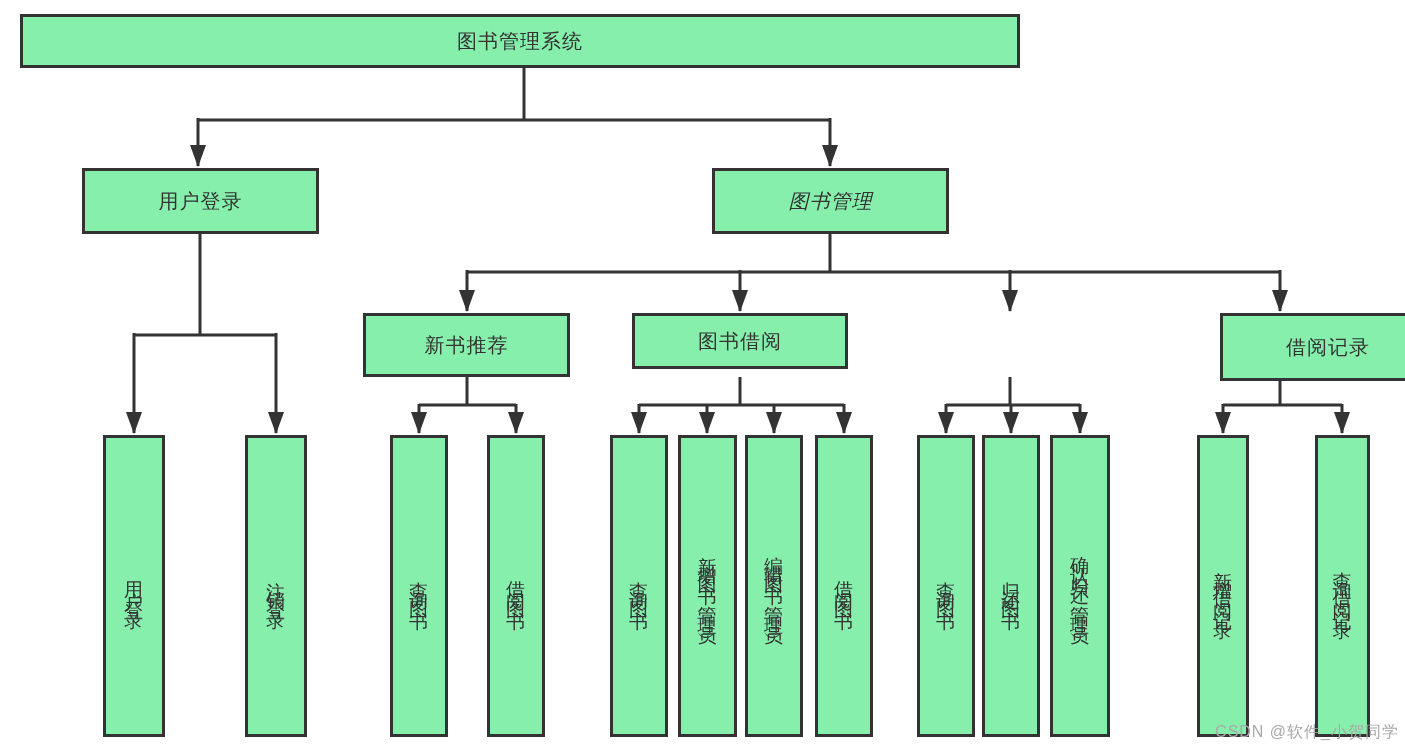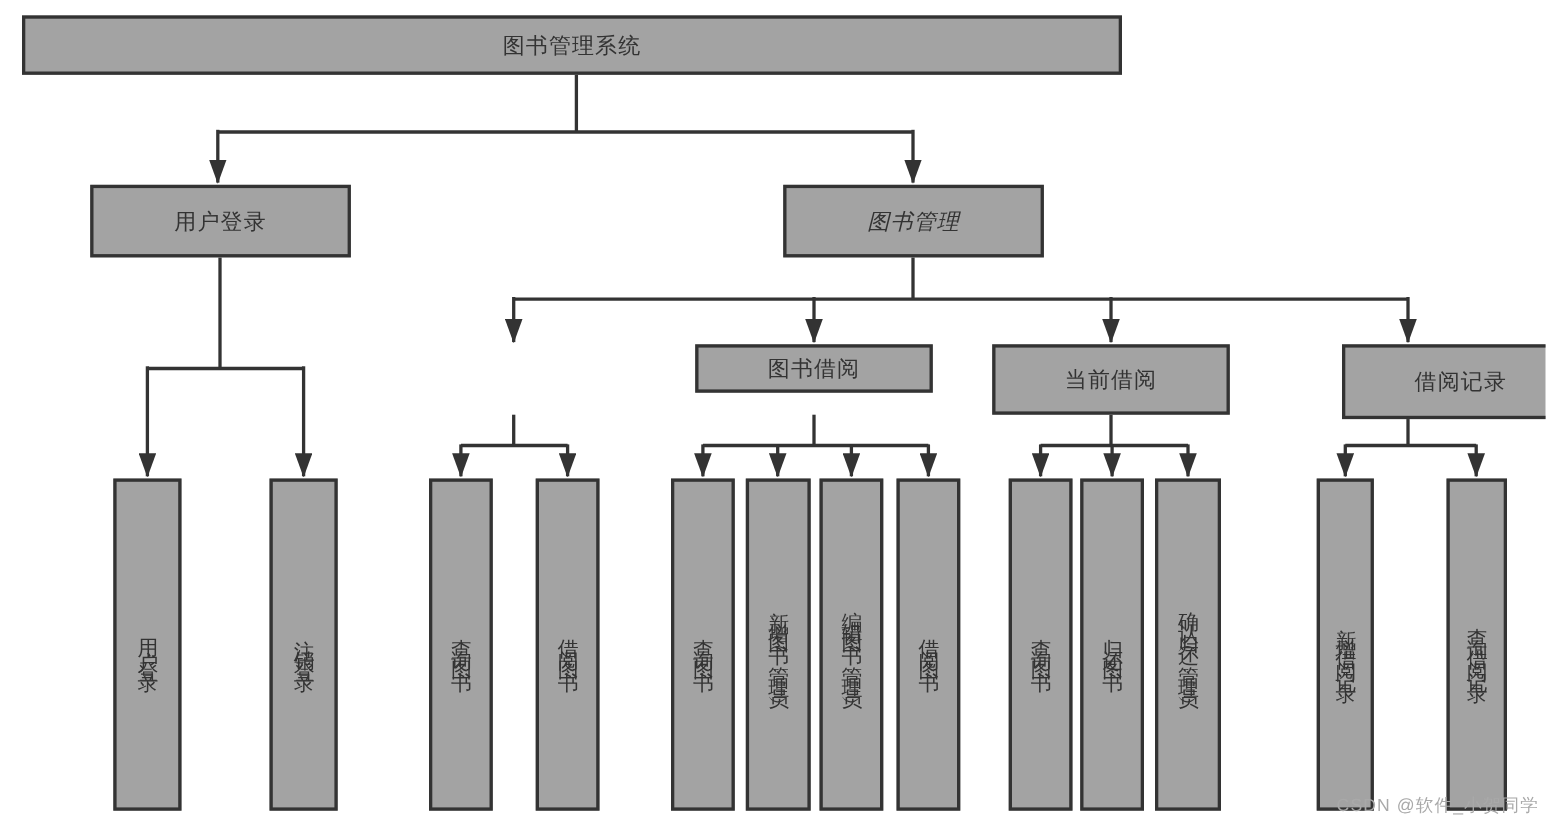--- a/index.html
+++ b/index.html
@@ -14,21 +14,21 @@
     position: relative;
     overflow: hidden;
     font-family: "Liberation Sans", "DejaVu Sans", sans-serif;
   }
   #stage { position: absolute; inset: 0; width: 1405px; height: 747px; }
   #connectors { position: absolute; left: 0; top: 0; width: 1405px; height: 747px; }
 
   .node {
     position: absolute;
     border: 3px solid var(--line);
-    background: #a3a3a3;
+    background: #86efac;
     display: flex;
     align-items: center;
     justify-content: center;
     color: var(--text);
   }
   .hnode { font-size: 20px; letter-spacing: 1px; }
   .vnode span {
     writing-mode: vertical-rl;
     font-size: 19px;
     line-height: 1;
@@ -99,22 +99,22 @@
       <line x1="1223" y1="404" x2="1223" y2="433" marker-end="url(#ah)"></line>
       <line x1="1342" y1="404" x2="1342" y2="433" marker-end="url(#ah)"></line>
     </g>
   </svg>
 
   <div class="node hnode" style="left:20px; top:14px; width:1000px; height:54px;">图书管理系统</div>
 
   <div class="node hnode" style="left:82px; top:168px; width:237px; height:66px;">用户登录</div>
   <div class="node hnode" style="left:712px; top:168px; width:237px; height:66px;font-style:italic;">图书管理</div>
 
-  <div class="node hnode" style="left:632px; top:313px; width:216px; height:44px;">图书借阅</div>
-  <div class="node hnode" style="left:902px; top:313px; width:216px; height:64px;">当前借阅</div>
+  <div class="node hnode" style="left:363px; top:313px; width:207px; height:64px;">新书推荐</div>
+  <div class="node hnode" style="left:632px; top:313px; width:216px; height:56px;">图书借阅</div>
   <div class="node hnode" style="left:1220px; top:313px; width:216px; height:68px;">借阅记录</div>
 
   <div class="node vnode" style="left:103px; top:435px; width:62px; height:302px;">
     <span>用户登录</span>
   </div>
   <div class="node vnode" style="left:245px; top:435px; width:62px; height:302px;">
     <span>注销登录</span>
   </div>
 
   <div class="node vnode" style="left:390px; top:435px; width:58px; height:302px;">

